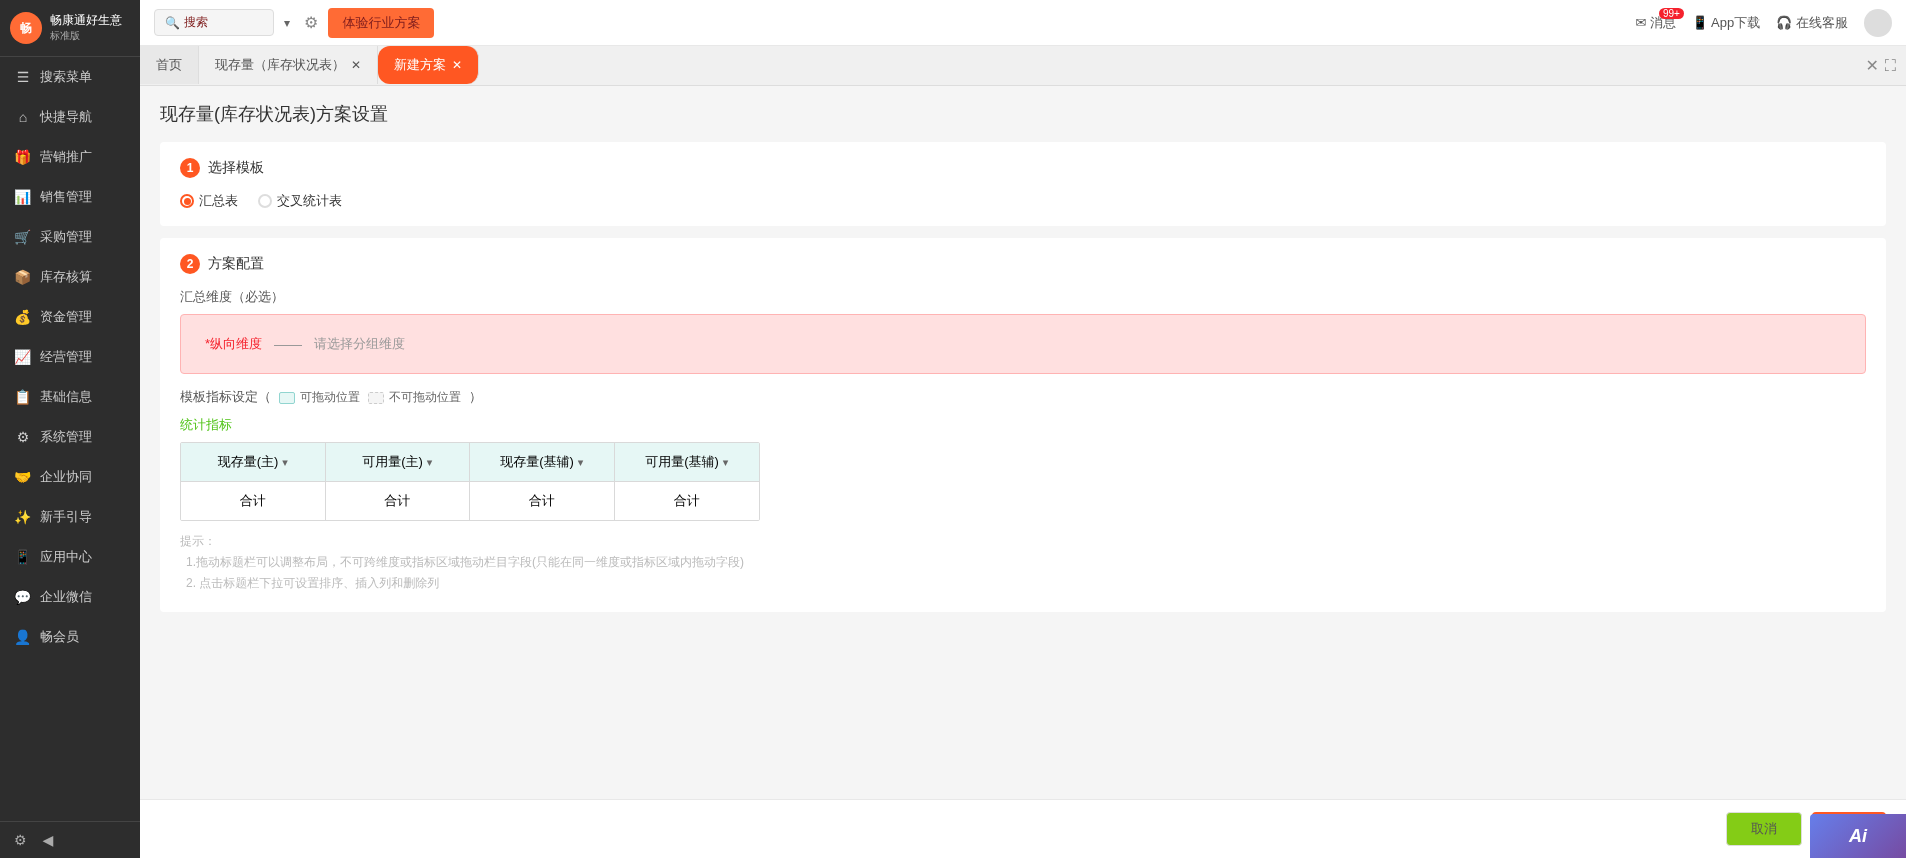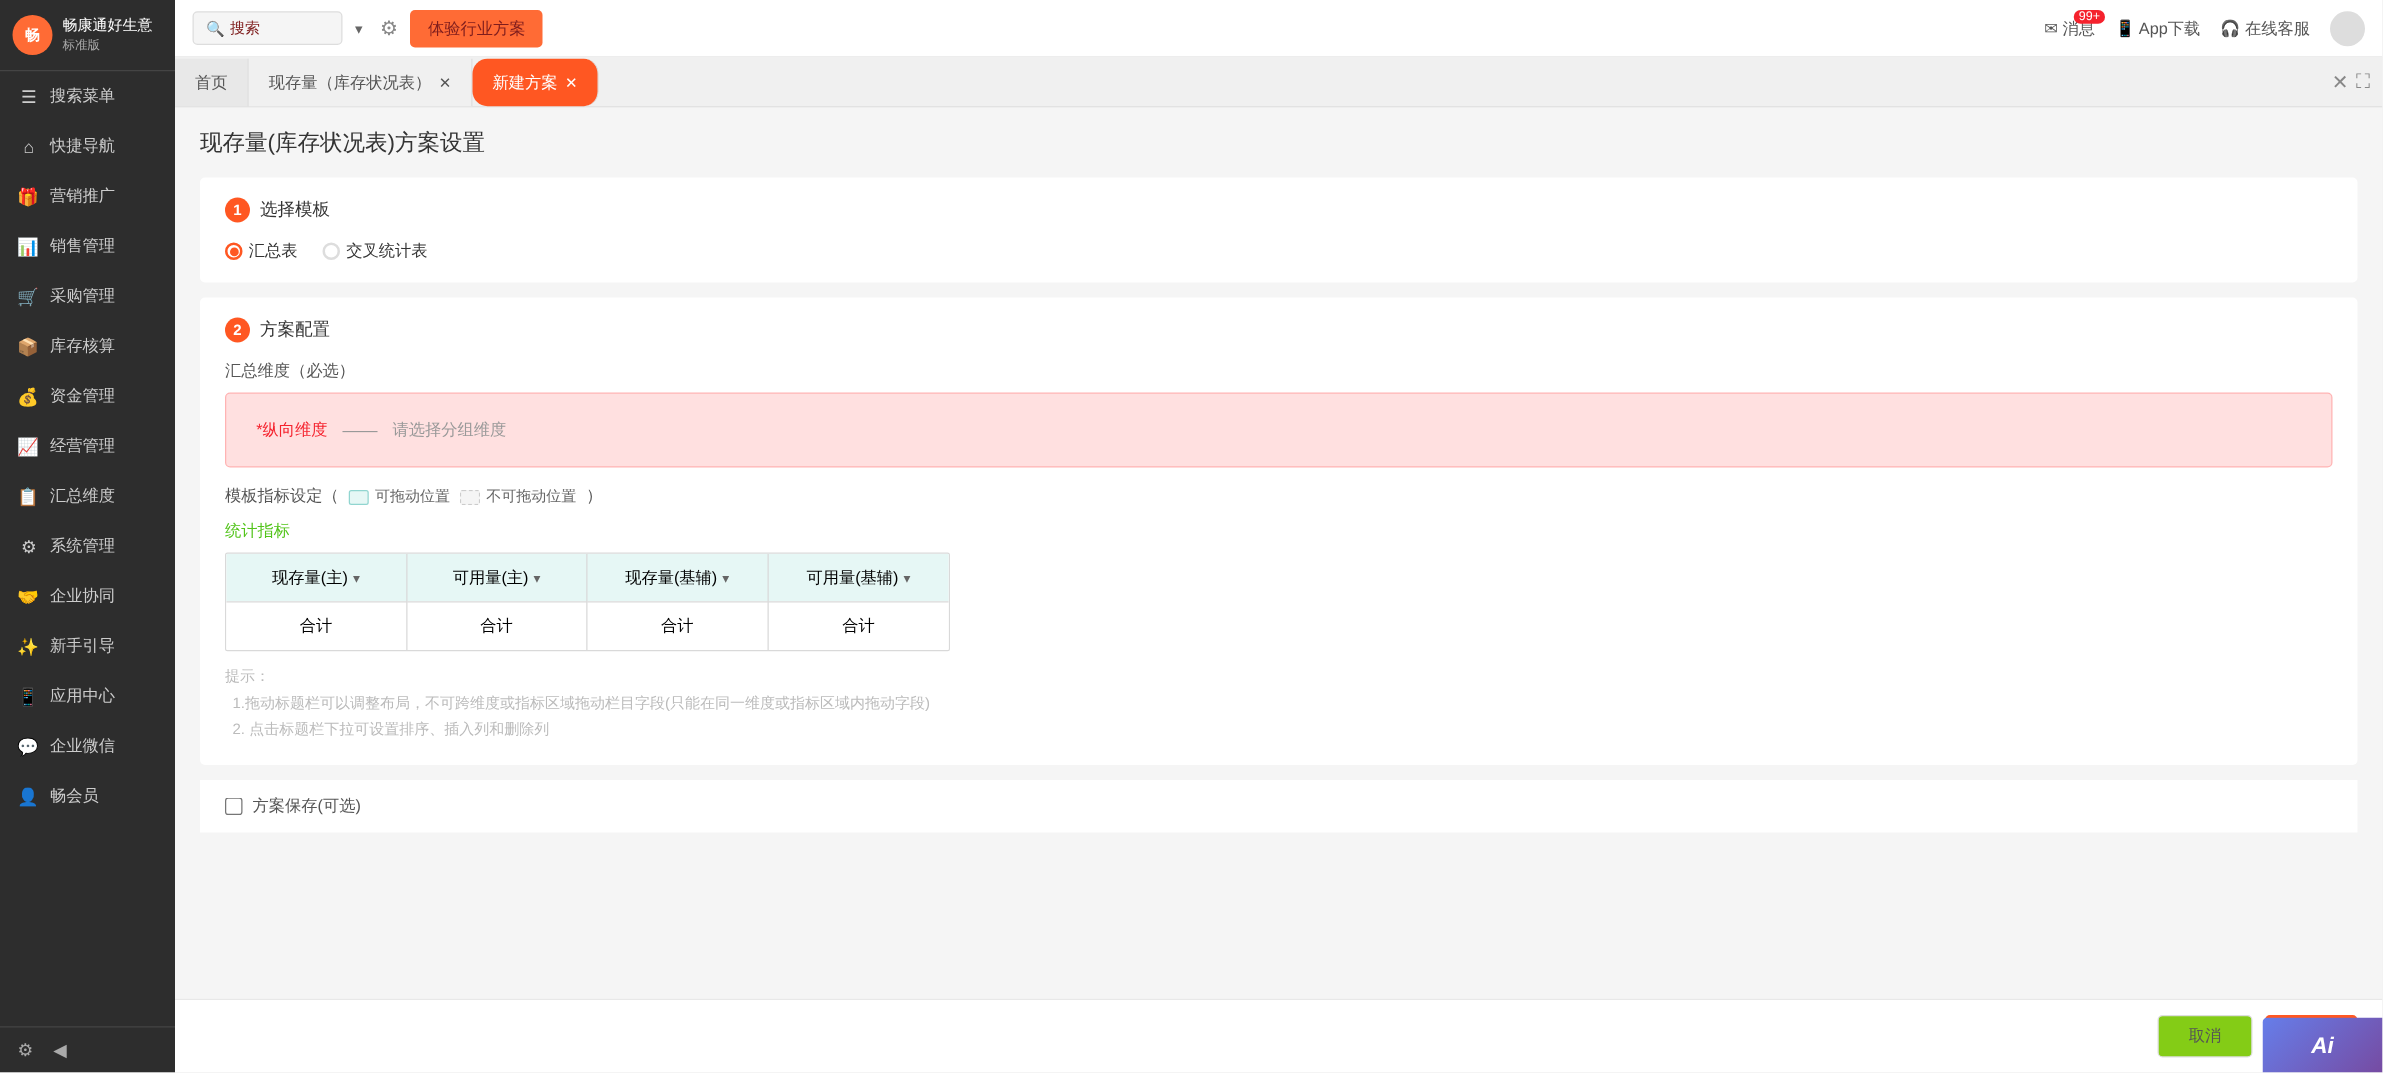--- a/index.html
+++ b/index.html
@@ -97,21 +97,20 @@
       background: #f5222d; color: white; font-size: 10px;
       border-radius: 8px; padding: 0 4px; min-width: 16px; text-align: left;
     }
     .topbar-user { display: flex; align-items: center; gap: 4px; }
     .topbar-avatar { width: 28px; height: 28px; background: #ddd; border-radius: 50%; }
 
     
     .tabbar {
       background: #f0f0f0;
       display: flex;
-      align-items: center;
       padding: 0 0;
       flex-shrink: 0;
       border-bottom: 1px solid #ddd;
       height: 40px;
     }
     .tab-item {
       padding: 0 16px;
       height: 38px;
       display: flex;
       align-items: center;
@@ -336,21 +335,21 @@
     <div class="sidebar-item">
       <span class="sidebar-icon">💰</span>
       <span>资金管理</span>
     </div>
     <div class="sidebar-item">
       <span class="sidebar-icon">📈</span>
       <span>经营管理</span>
     </div>
     <div class="sidebar-item">
       <span class="sidebar-icon">📋</span>
-      <span>汇总维度</span>
+      <span>基础信息</span>
     </div>
     <div class="sidebar-item">
       <span class="sidebar-icon">⚙</span>
       <span>系统管理</span>
     </div>
     <div class="sidebar-item">
       <span class="sidebar-icon">🤝</span>
       <span>企业协同</span>
     </div>
     <div class="sidebar-item">
@@ -509,24 +508,20 @@
           <span class="hint-num"></span>
           <span class="hint-text">1.拖动标题栏可以调整布局，不可跨维度或指标区域拖动栏目字段(只能在同一维度或指标区域内拖动字段)</span>
         </div>
         <div class="hint-item">
           <span class="hint-num"></span>
           <span class="hint-text">2. 点击标题栏下拉可设置排序、插入列和删除列</span>
         </div>
       </div>
     </div>
 
-    <div class="save-option">
-      <input type="checkbox" class="save-checkbox" style="">
-      <span>方案保存(可选)</span>
-    </div>
   </div>
 
   <div class="footer">
     <button class="btn-cancel">取消</button>
     <button class="btn-query">查询</button>
   </div>
 </div>
 
 <div class="ai-badge">
   <span>Ai</span>

